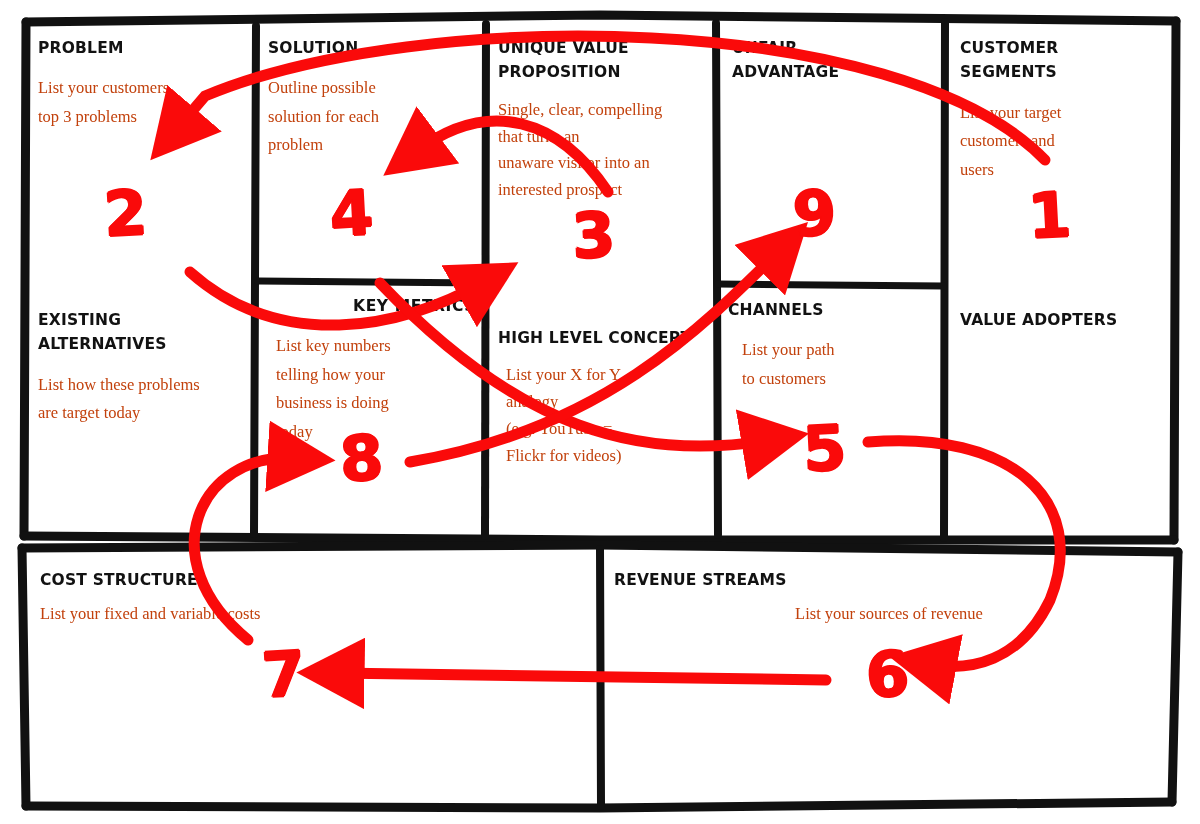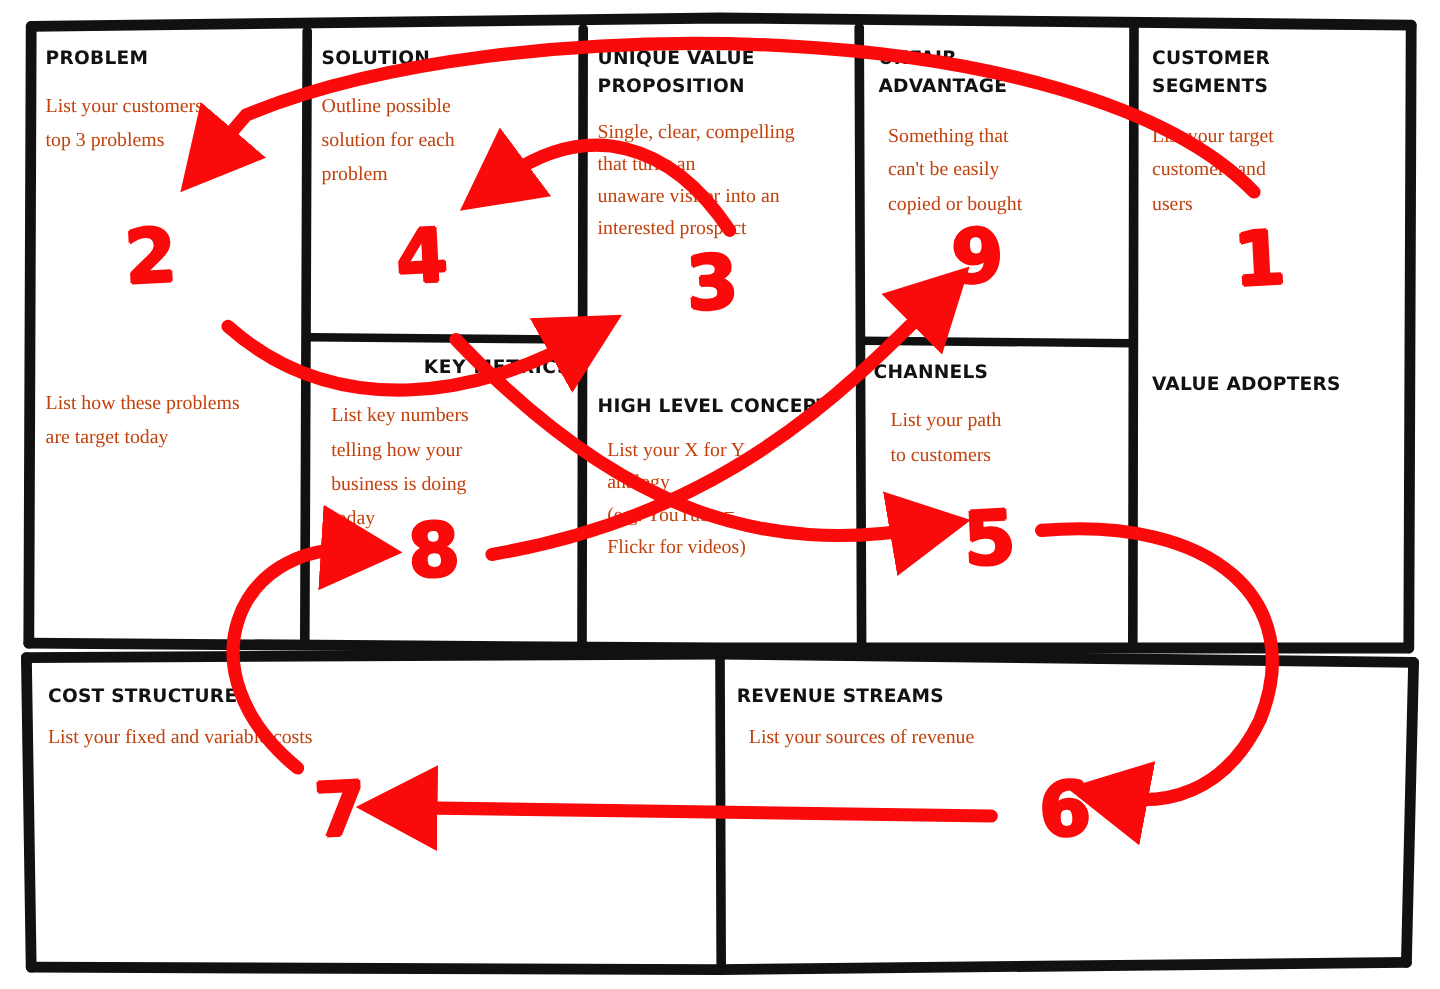--- a/index.html
+++ b/index.html
@@ -131,20 +131,22 @@
 
   <div class="cells">
 
     <div class="cell" style="left:38px; top:36px; width:205px;">
       <div class="cell-title">PROBLEM</div>
       <div class="cell-body">List your customers
 top 3 problems</div>
     </div>
 
     <div class="cell" style="left:38px; top:308px; width:215px;">
+      <div class="cell-title">EXISTING
+ALTERNATIVES</div>
       <div class="cell-body">List how these problems
 are target today</div>
     </div>
 
     <div class="cell" style="left:268px; top:36px; width:210px;">
       <div class="cell-title">SOLUTION</div>
       <div class="cell-body">Outline possible
 solution for each
 problem</div>
     </div>
@@ -170,23 +172,20 @@
       <div class="cell-title">HIGH LEVEL CONCEPT</div>
       <div class="cell-body narrow-lh" style="margin-top:12px; margin-left:8px;">List your X for Y
 analogy
 (e.g. YouTube =
 Flickr for videos)</div>
     </div>
 
     <div class="cell" style="left:732px; top:36px; width:205px;">
       <div class="cell-title">UNFAIR
 ADVANTAGE</div>
-      <div class="cell-body" style="margin-left:8px;">Something that
-can't be easily
-copied or bought</div>
     </div>
 
     <div class="cell" style="left:728px; top:298px; width:205px;">
       <div class="cell-title">CHANNELS</div>
       <div class="cell-body" style="margin-left:14px;">List your path
 to customers</div>
     </div>
 
     <div class="cell" style="left:960px; top:36px; width:205px;">
       <div class="cell-title">CUSTOMER
@@ -200,21 +199,21 @@
       <div class="cell-title">VALUE ADOPTERS</div>
     </div>
 
     <div class="cell" style="left:40px; top:568px; width:540px;">
       <div class="cell-title">COST STRUCTURE</div>
       <div class="cell-body" style="margin-top:8px;">List your fixed and variable costs</div>
     </div>
 
     <div class="cell" style="left:614px; top:568px; width:540px;">
       <div class="cell-title">REVENUE STREAMS</div>
-      <div class="cell-body" style="margin-top:8px; margin-left:10px;">List your sources of revenue</div>
+      <div class="cell-body" style="margin-top:8px; margin-left:10px;text-align:center;">List your sources of revenue</div>
     </div>
   </div>
 
   <svg class="arrows-svg" viewBox="0 0 1200 824" preserveAspectRatio="none" aria-hidden="true">
     <defs>
       <marker id="ah" markerWidth="6.5" markerHeight="6.5" refX="2.6" refY="3.25" orient="auto" markerUnits="strokeWidth">
         <path d="M 0,0 L 6.2,3.25 L 0,6.5 Z" fill="#fa0a0a"></path>
       </marker>
     </defs>
 

